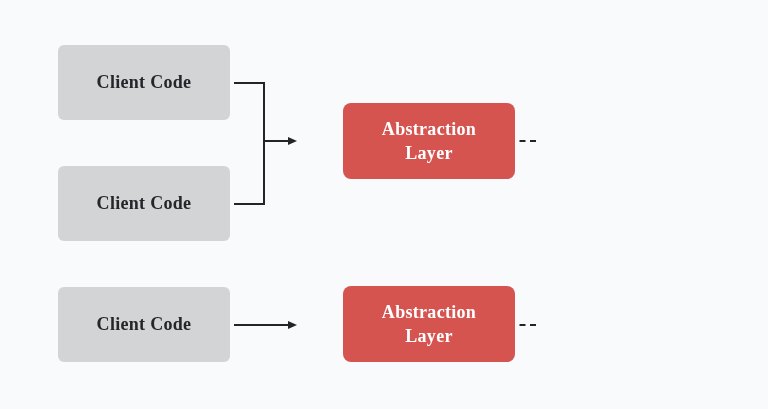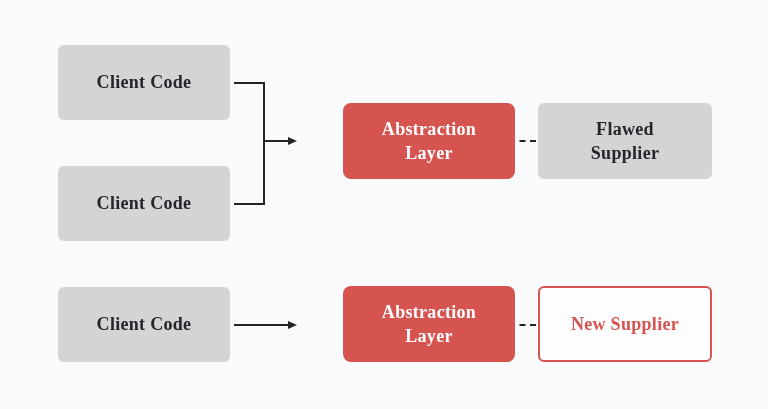--- a/index.html
+++ b/index.html
@@ -97,23 +97,20 @@
     <path class="stroke dashed" d="M536,325 L482,325" marker-end="url(#ah)"></path>
   </svg>
 
   <div class="node gray n-cc1">Client Code</div>
 
   <div class="node gray n-cc2">Client Code</div>
 
   <div class="node red n-al1">Abstraction
 Layer</div>
 
-  <div class="node gray n-fs">Flawed
-Supplier</div>
 
   <div class="node gray n-cc3">Client Code</div>
 
   <div class="node red n-al2">Abstraction
 Layer</div>
 
-  <div class="node outline n-ns">New Supplier</div>
 
 </div>
 
 </body></html>

